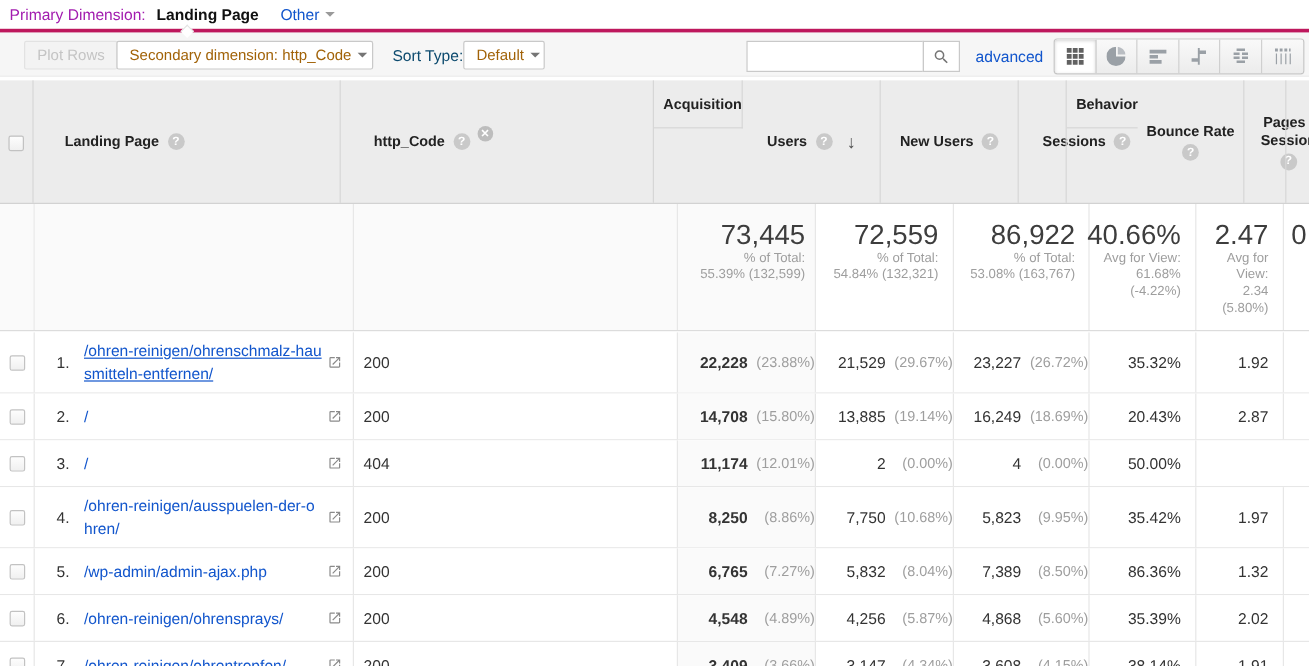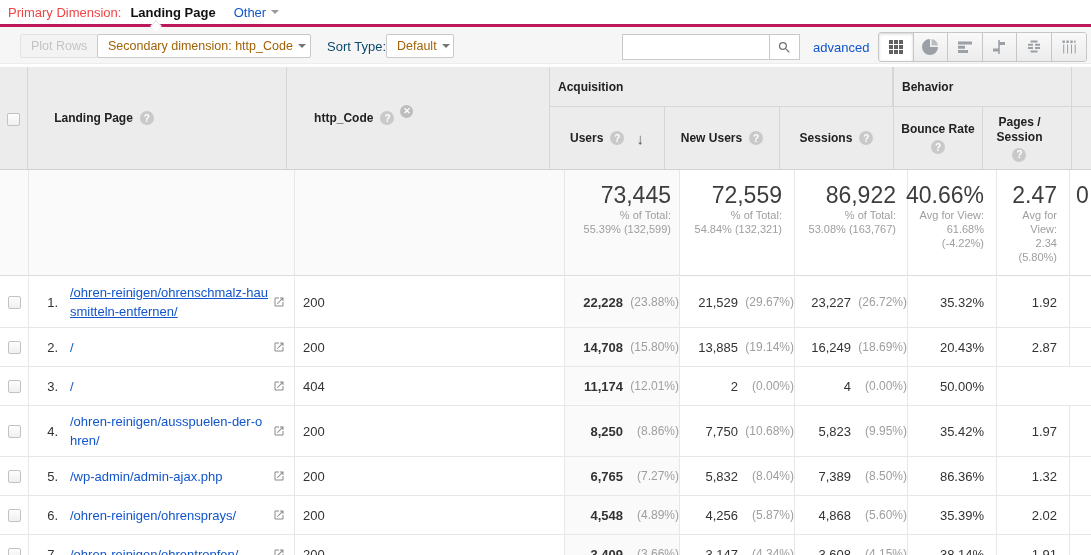--- a/index.html
+++ b/index.html
@@ -1,21 +1,21 @@
 <!DOCTYPE html>
 <html><head>
 <meta charset="utf-8">
 <style>
   *{box-sizing:border-box;margin:0;padding:0}
   html,body{width:1091px;height:555px}
   body{position:relative;overflow:hidden;background:#fff;font-family:"Liberation Sans",sans-serif;color:#333;-webkit-font-smoothing:antialiased}
 
   
   .primary-row{position:absolute;top:0;left:0;width:100%;height:24px;display:flex;align-items:center;padding-left:8px;font-size:13px;background:#fff}
-  .primary-row .pd-label{color:#ef4444}
+  .primary-row .pd-label{color:#a21caf}
   .primary-row .pd-active{font-weight:bold;margin-left:9px;color:#111}
   .primary-row .pd-other{margin-left:18px;color:#1155cc;cursor:pointer;display:flex;align-items:center}
   .caret{display:inline-block;width:0;height:0;border-left:4px solid transparent;border-right:4px solid transparent;border-top:4px solid #9a9a9a;margin-left:5px}
 
   
   .toolbar{position:absolute;top:24px;left:0;width:100%;height:40px;background:#f6f6f6;border-top:3px solid #be185d;border-bottom:1px solid #ededed}
   .notch{position:absolute;top:-5px;left:152px;width:8px;height:8px;background:#fff;border-left:1px solid #e3e3e3;border-top:1px solid #e3e3e3;transform:rotate(45deg)}
   .gabtn{position:absolute;top:7px;height:24px;border:1px solid #c9c9c9;border-radius:2px;background:#fff;font-size:12.5px;color:#a16207;display:flex;align-items:center;padding:0 10px;cursor:pointer;white-space:nowrap}
   .btn-plot{left:20px;color:#c4c4c4;background:#f3f3f3;border-color:#e2e2e2;cursor:default}
   .btn-secdim{left:97px;width:214px;justify-content:space-between}
@@ -33,21 +33,21 @@
   .viewbtn.active{background:#fff;box-shadow:inset 0 1px 3px rgba(0,0,0,.18)}
   .viewbtn svg{display:block}
 
   
   .w-check{width:29px}.w-page{width:266px}.w-code{width:270px}
   .w-users{width:115px}.w-nu{width:115px}.w-sess{width:113px}
   .w-bounce{width:89px}.w-pages{width:73px}.w-sliver{width:21px}
 
   .thead{position:absolute;top:67px;left:0;width:100%;height:103px;background:#ececec;border-bottom:1px solid #d2d2d2;display:flex;font-size:12px;font-weight:bold;color:#222}
   .hcell{border-right:1px solid #d6d6d6;height:100%;display:flex;flex-direction:column;justify-content:center}
-  .metric-stack{display:flex;flex-direction:column;height:100%}
+  .metric-stack{display:flex;flex-direction:row;height:100%}
   .groupband{height:40px;border-bottom:1px solid #d6d6d6;display:flex;align-items:center;padding-left:8px}
   .subhead{flex:1;display:flex}
   .subcell{border-right:1px solid #d6d6d6;display:flex;flex-direction:column;align-items:center;justify-content:center;text-align:center;line-height:15px}
   .subcell.nob{border-right:none}
   .hrow{display:flex;align-items:center}
   .pad-dim{padding-left:26px}
   .qicon{display:inline-flex;align-items:center;justify-content:center;width:14px;height:14px;border-radius:50%;background:#c9c9c9;color:#fff;font-size:10px;font-weight:bold;margin-left:7px;flex:none}
   .xicon{display:inline-flex;align-items:center;justify-content:center;width:13px;height:13px;border-radius:50%;background:#bdbdbd;color:#fff;font-size:9px;font-weight:bold;margin-left:6px;position:relative;top:-7px;cursor:pointer}
   .sortarrow{font-size:15px;color:#555;margin-left:12px;font-weight:normal}
 

